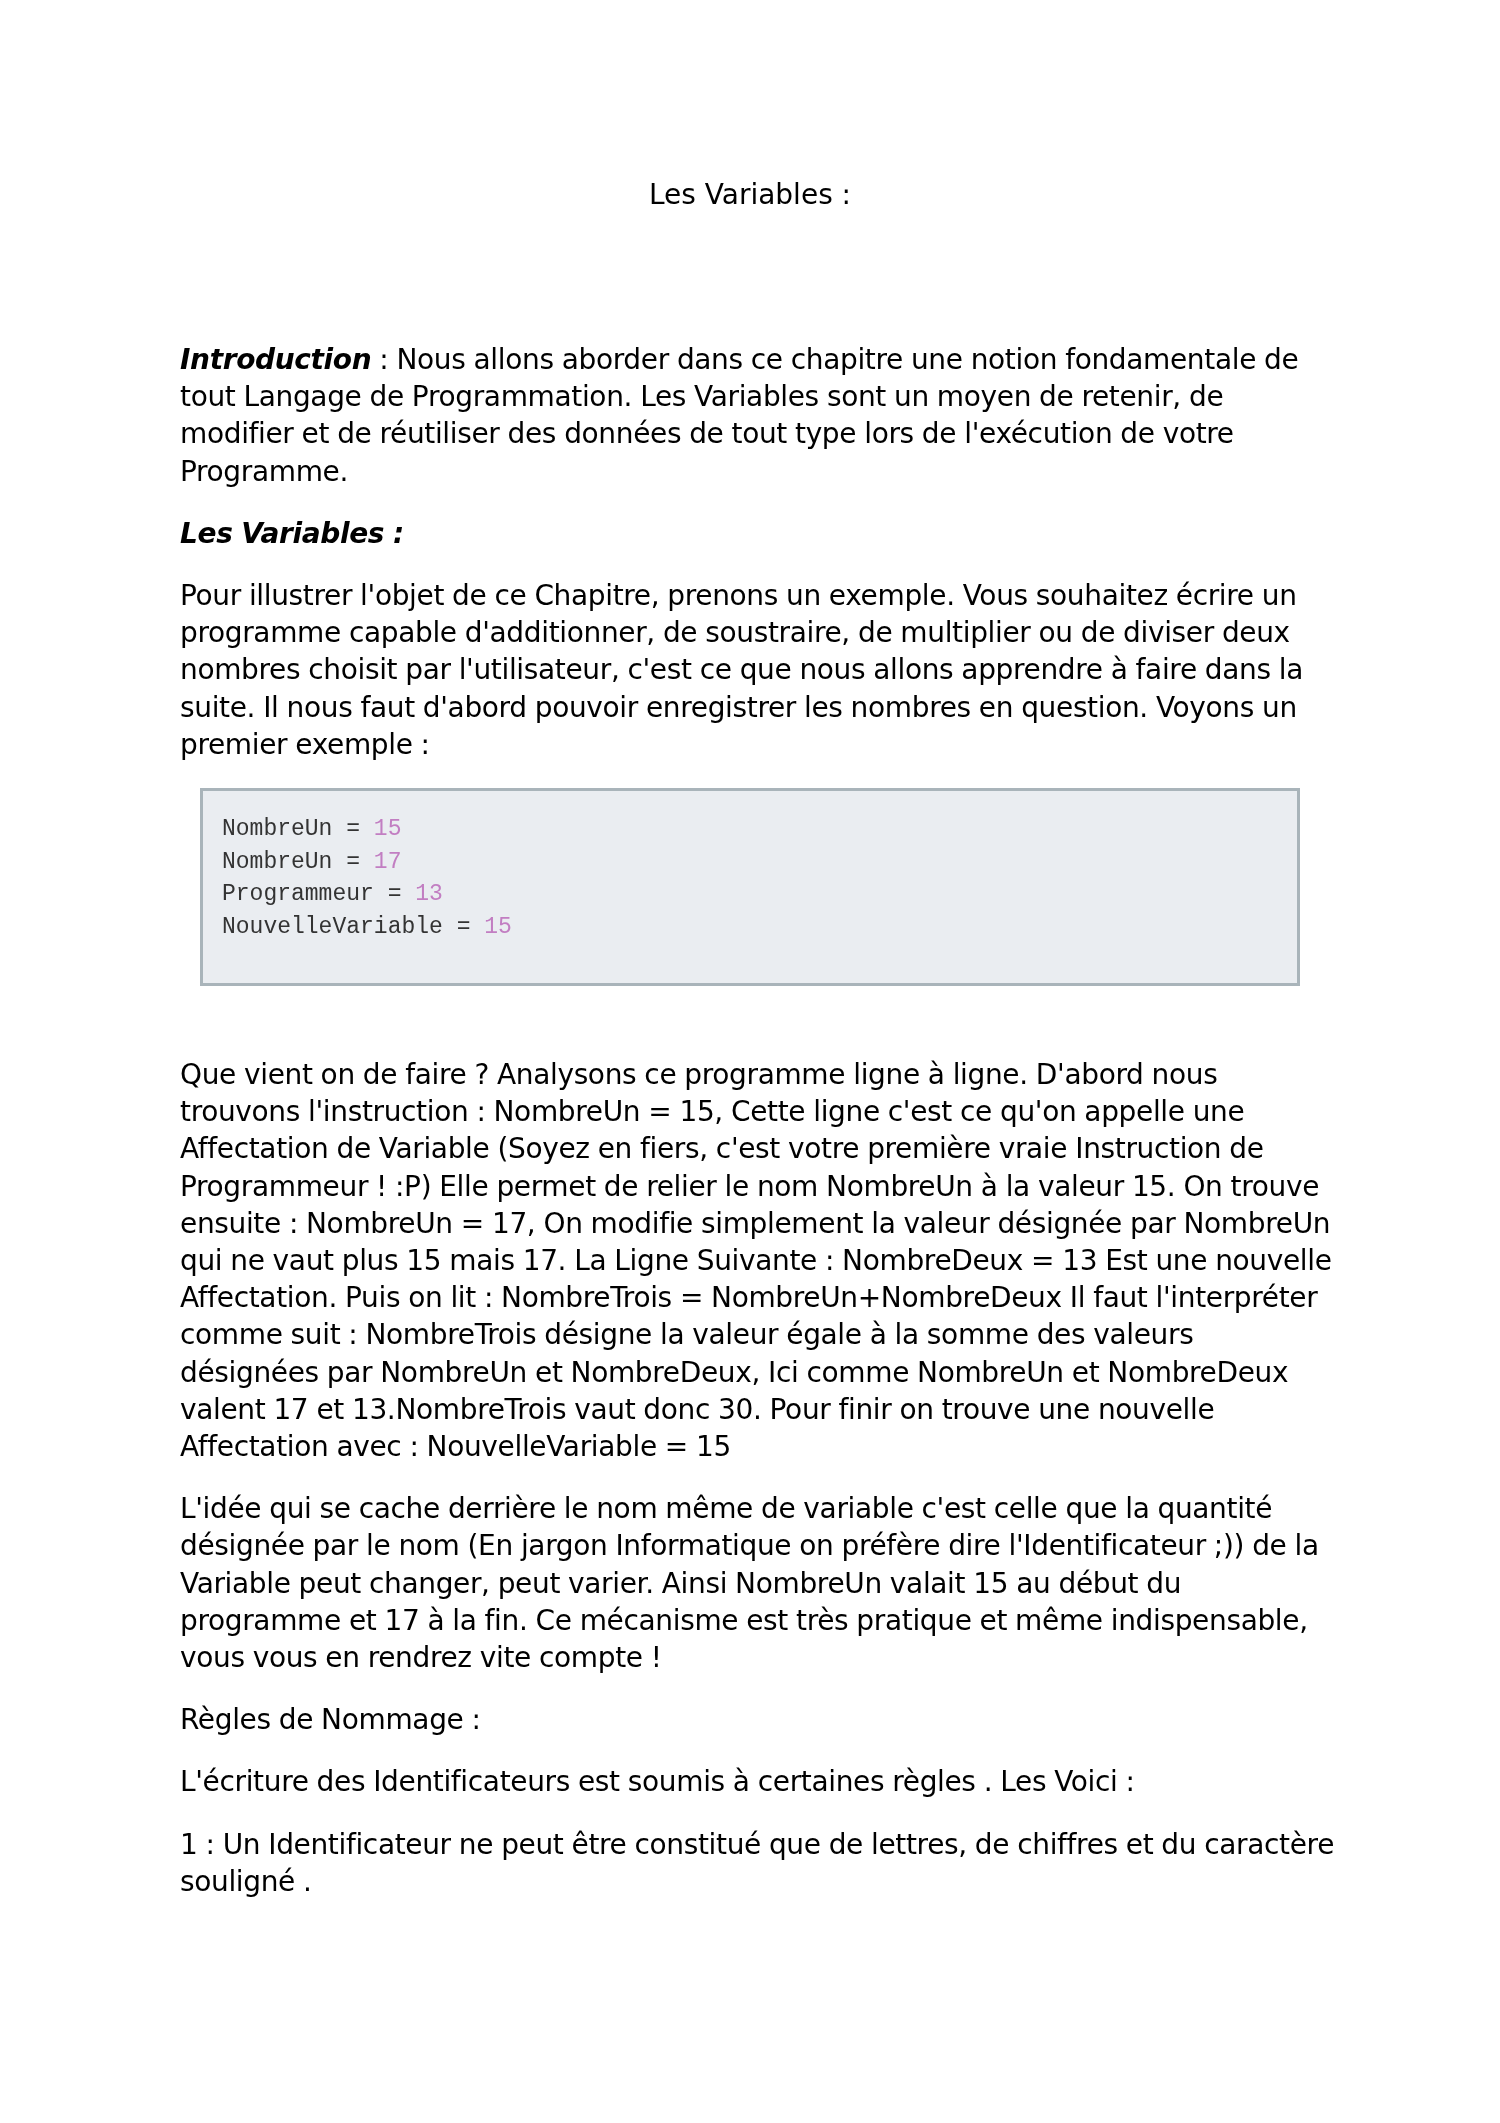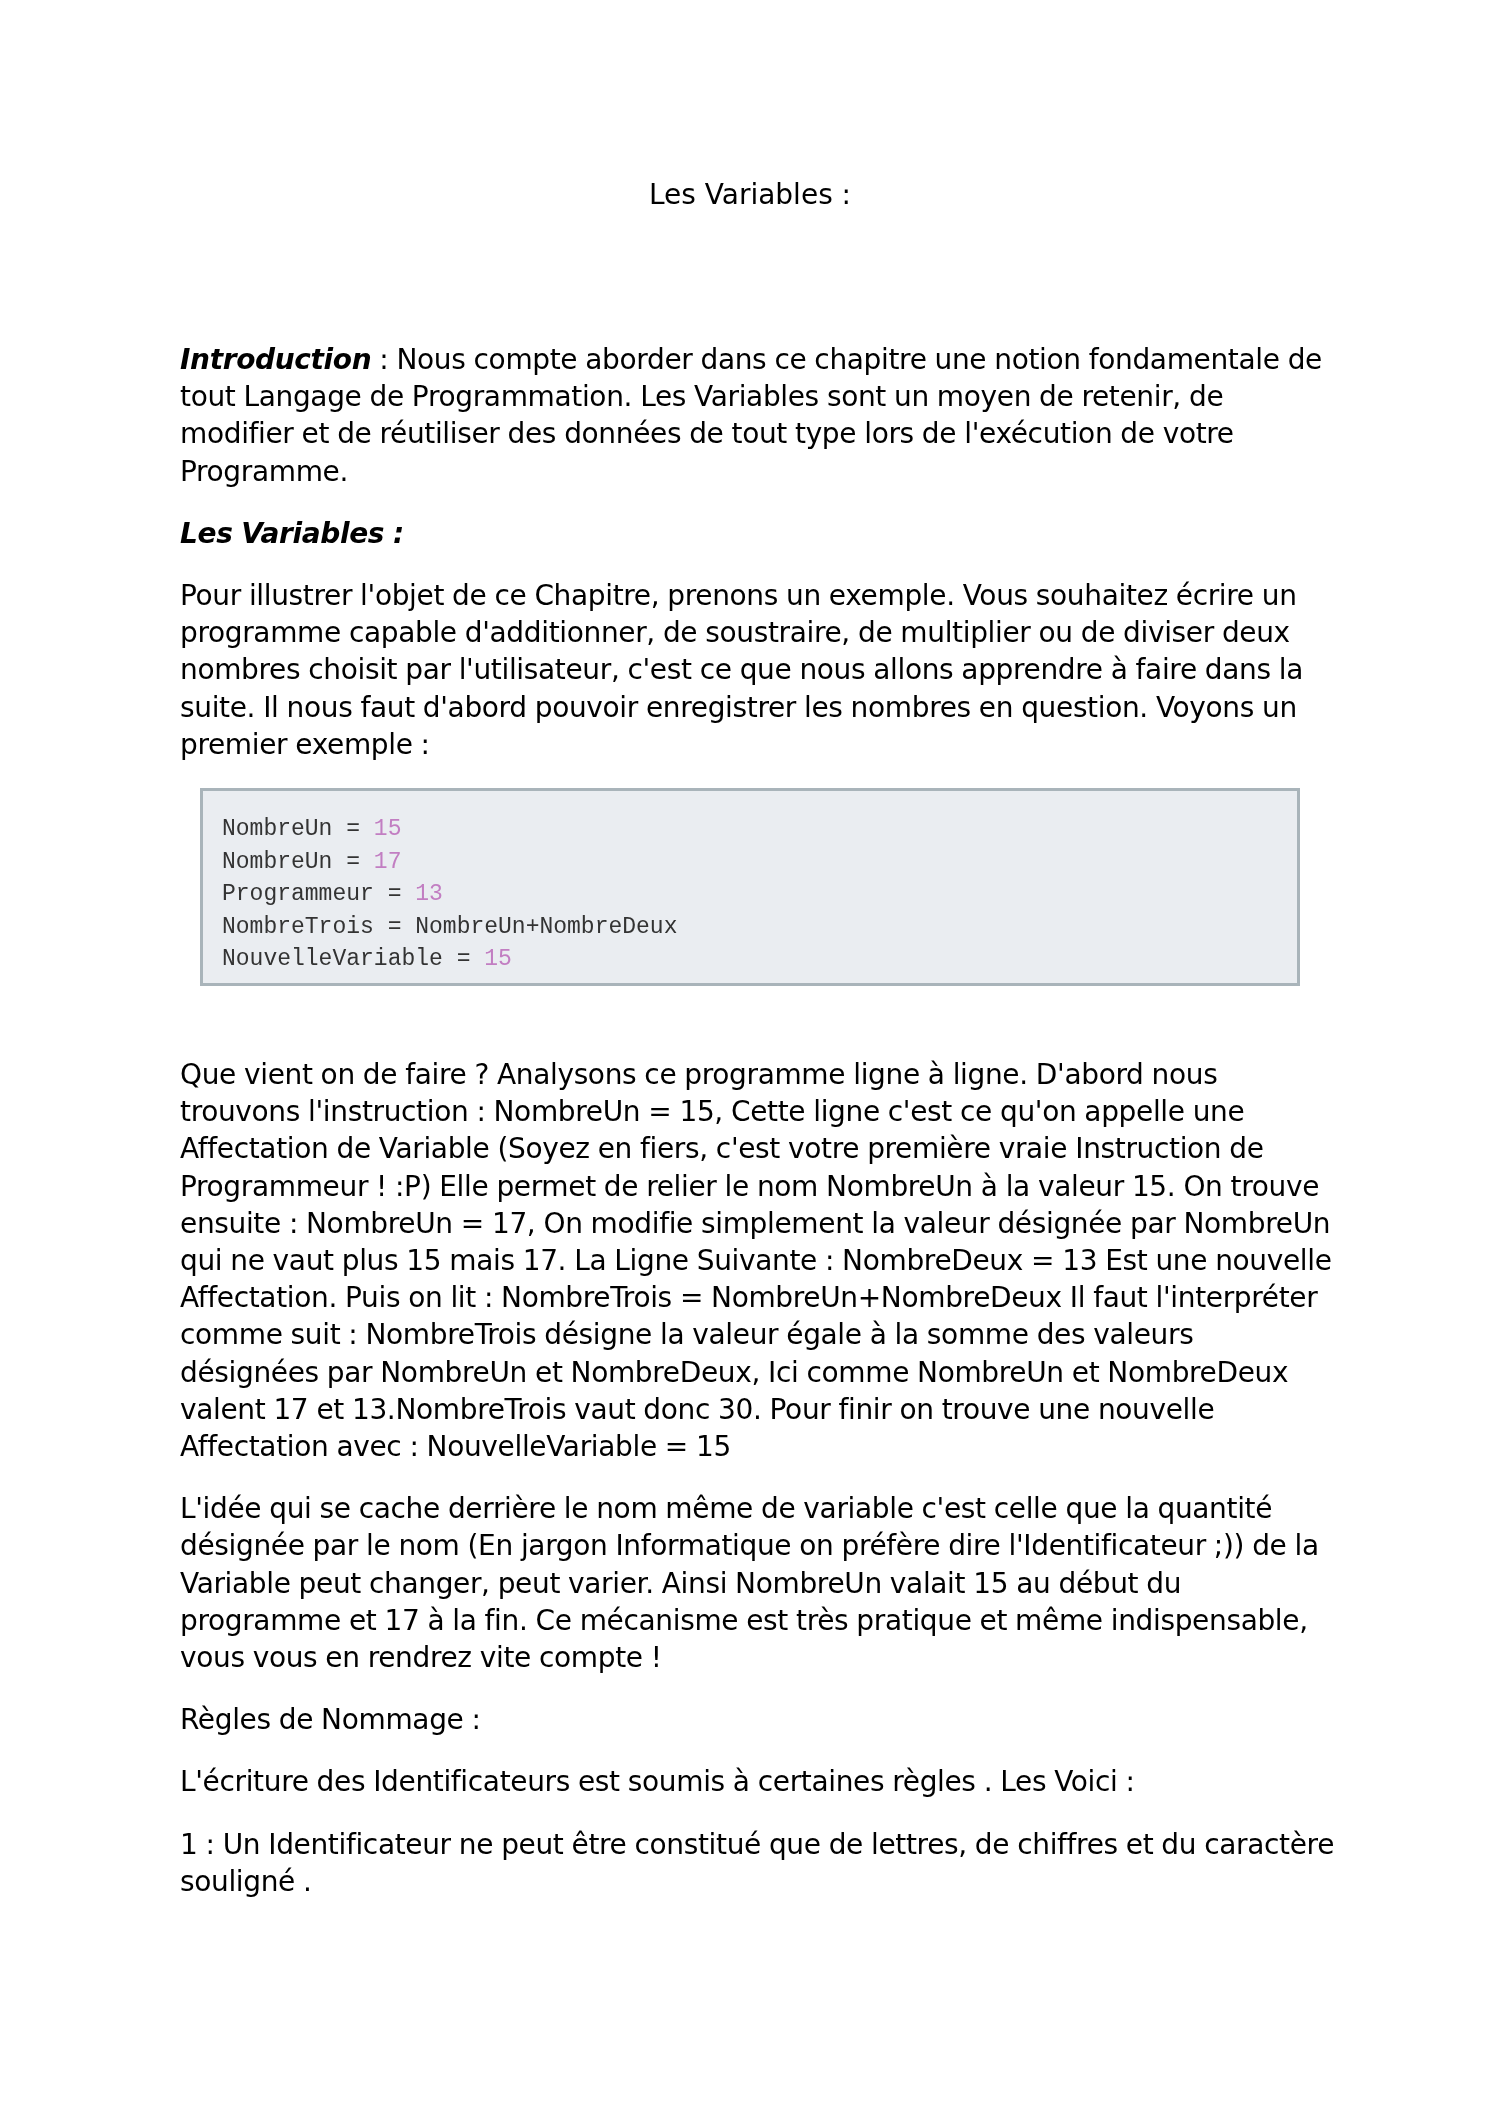--- a/index.html
+++ b/index.html
@@ -52,31 +52,30 @@
     .code-line { white-space: pre; }
     .num { color: #c27ec2; }
     .gap-after-code { height: 70px; }
   </style>
 </head>
 <body>
 
 <div class="page-title">Les Variables :</div>
 
 <div class="content">
-  <p><span class="heading">Introduction</span><span> : Nous compte aborder dans ce chapitre une notion fondamentale de tout Langage de Programmation. Les Variables sont un moyen de retenir, de modifier et de réutiliser des données de tout type lors de l'exécution de votre Programme.</span></p>
+  <p><span class="heading">Introduction</span><span> : Nous allons aborder dans ce chapitre une notion fondamentale de tout Langage de Programmation. Les Variables sont un moyen de retenir, de modifier et de réutiliser des données de tout type lors de l'exécution de votre Programme.</span></p>
 
   <p class="heading">Les Variables :</p>
 
   <p>Pour illustrer l'objet de ce Chapitre, prenons un exemple. Vous souhaitez écrire un programme capable d'additionner, de soustraire, de multiplier ou de diviser deux nombres choisit par l'utilisateur, c'est ce que nous allons apprendre à faire dans la suite. Il nous faut d'abord pouvoir enregistrer les nombres en question.  Voyons un premier exemple :</p>
 
   <div class="codebox">
     <div class="code-line"><span>NombreUn = </span><span class="num">15</span></div>
     <div class="code-line"><span>NombreUn = </span><span class="num">17</span></div>
     <div class="code-line"><span>Programmeur = </span><span class="num">13</span></div>
-    <div class="code-line"><span>NombreTrois = NombreUn+NombreDeux</span><span class="num"></span></div>
     <div class="code-line"><span>NouvelleVariable = </span><span class="num">15</span></div>
   </div>
 
   <div class="gap-after-code"></div>
 
   <p>Que vient on de faire ? Analysons ce programme ligne à ligne. D'abord nous trouvons l'instruction : NombreUn = 15, Cette ligne c'est ce qu'on appelle une Affectation de Variable (Soyez en fiers, c'est votre première vraie Instruction de Programmeur ! :P) Elle permet de relier le nom NombreUn à la valeur  15. On trouve ensuite : NombreUn = 17, On modifie simplement la valeur désignée par NombreUn qui ne vaut plus 15 mais 17. La Ligne Suivante : NombreDeux = 13 Est une nouvelle Affectation. Puis on lit : NombreTrois = NombreUn+NombreDeux Il faut l'interpréter comme suit : NombreTrois désigne la valeur égale à la somme des valeurs désignées par NombreUn et NombreDeux, Ici comme NombreUn et NombreDeux valent 17 et 13.NombreTrois vaut donc 30. Pour finir on trouve une nouvelle Affectation avec : NouvelleVariable = 15</p>
 
   <p>L'idée qui se cache derrière le nom même de variable c'est celle que la quantité désignée par le nom (En jargon Informatique on préfère dire l'Identificateur ;)) de la Variable peut changer, peut varier. Ainsi NombreUn valait 15 au début du programme et 17 à la fin. Ce mécanisme est très pratique et même indispensable, vous vous en rendrez vite compte !</p>
 
   <p>Règles de Nommage :</p>

